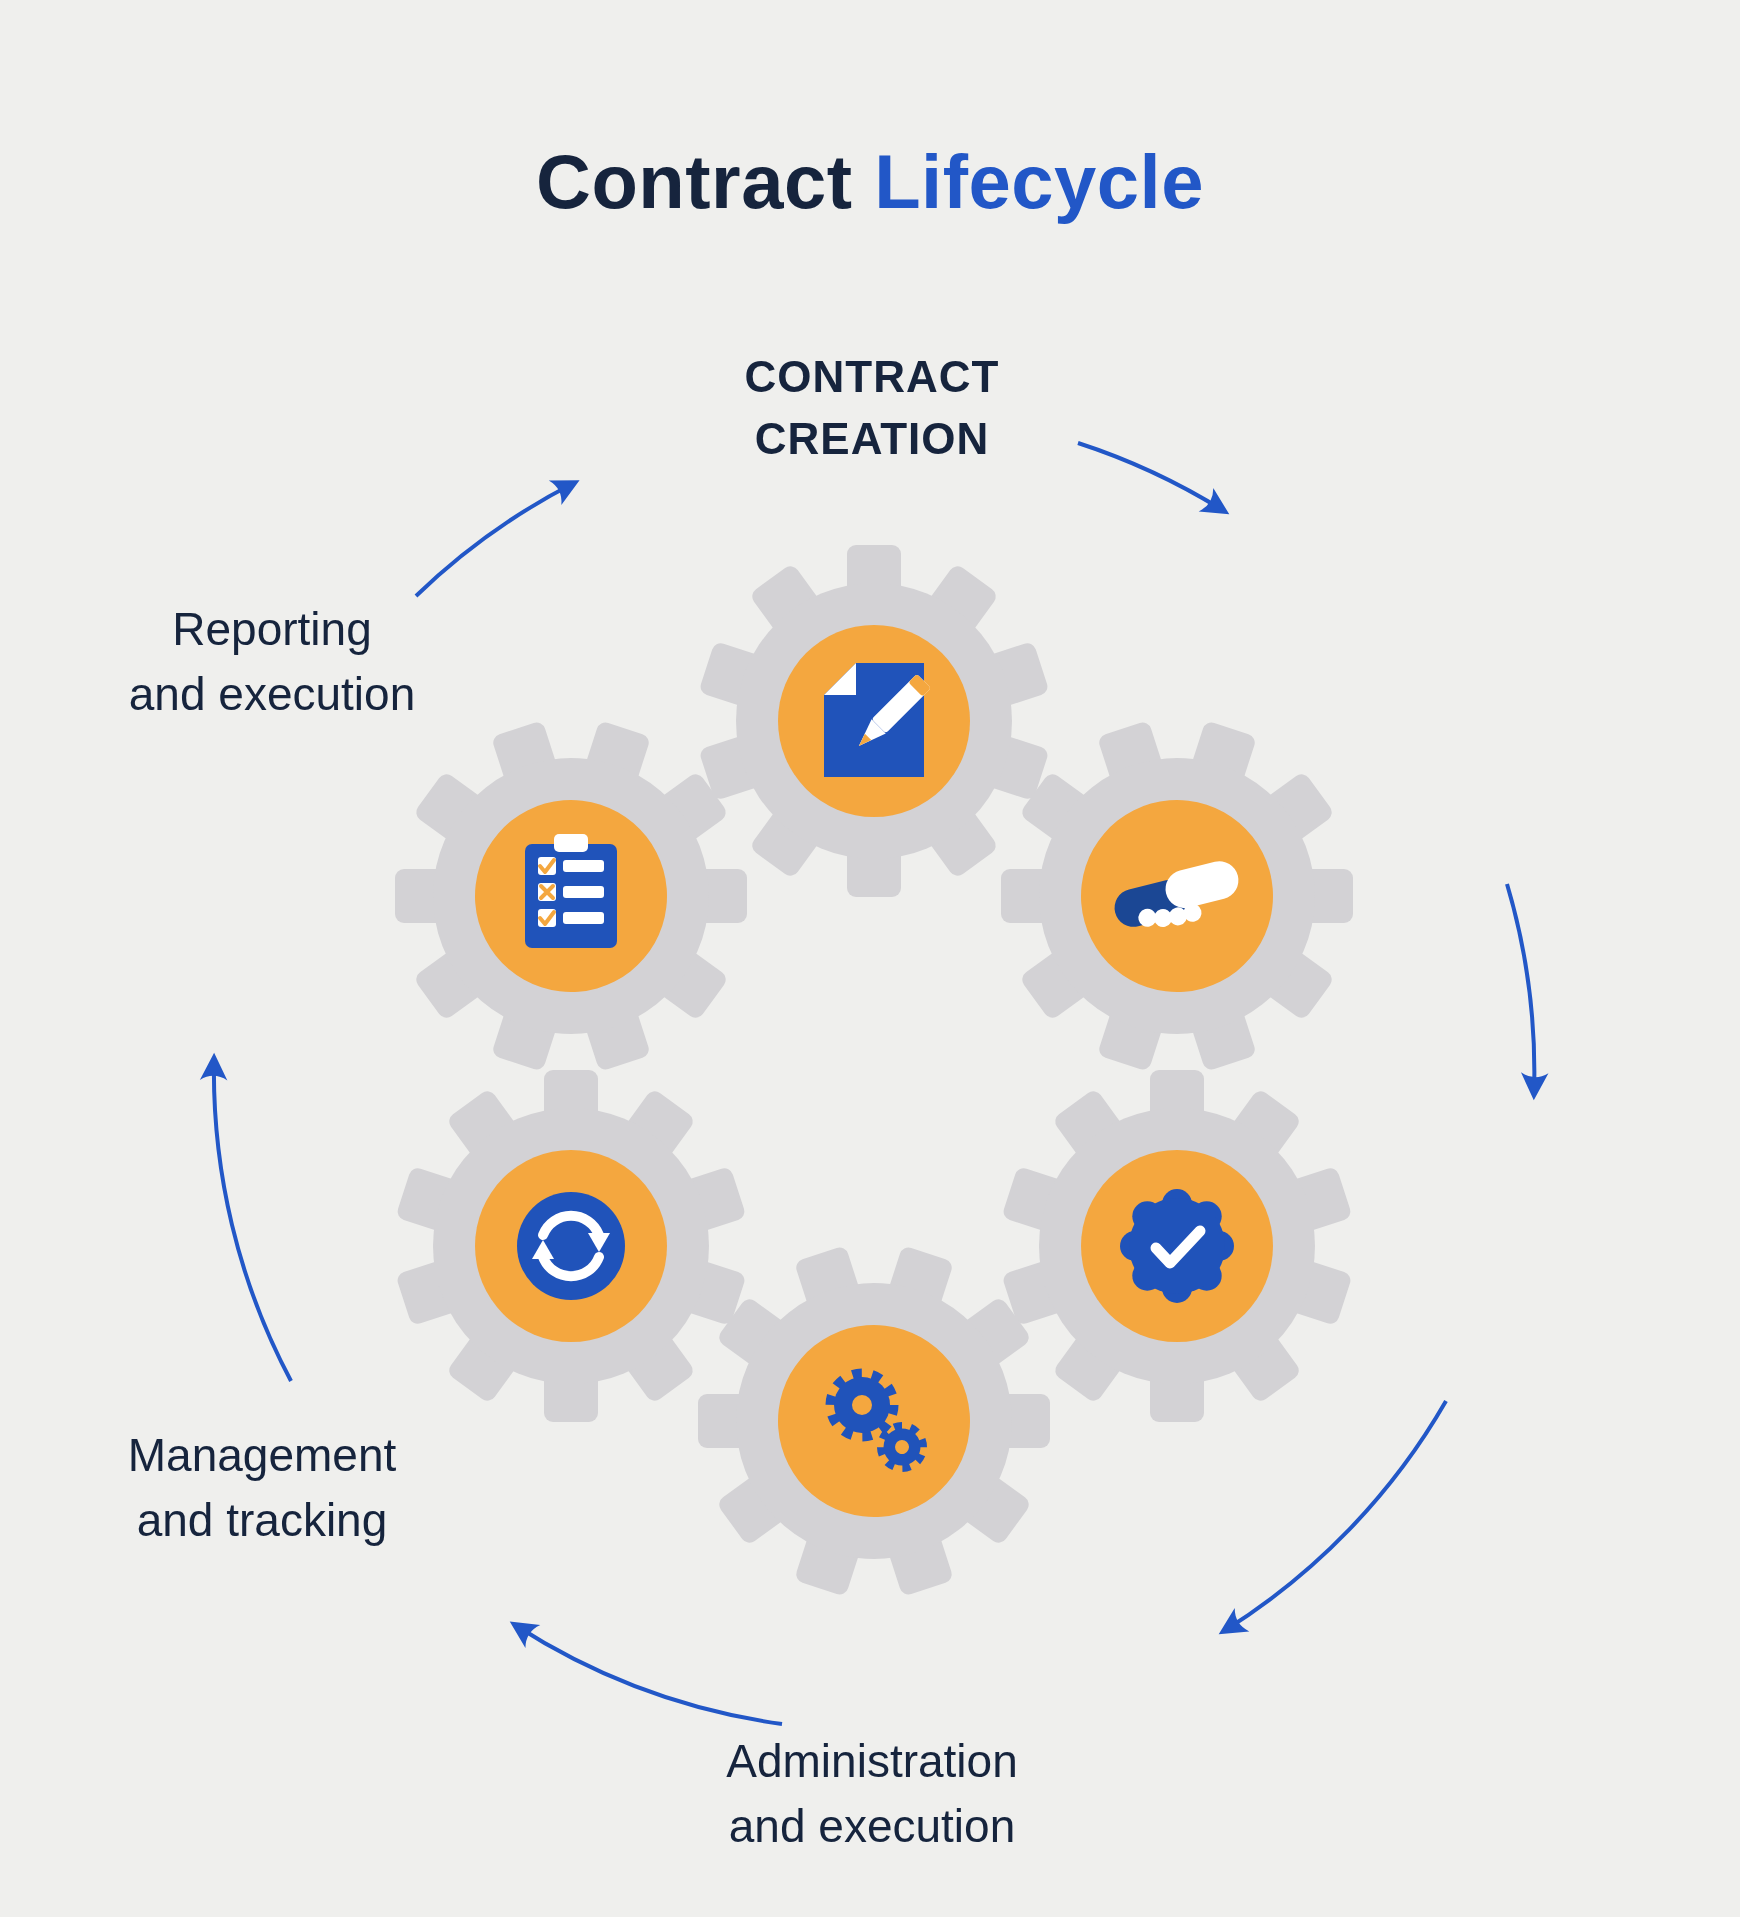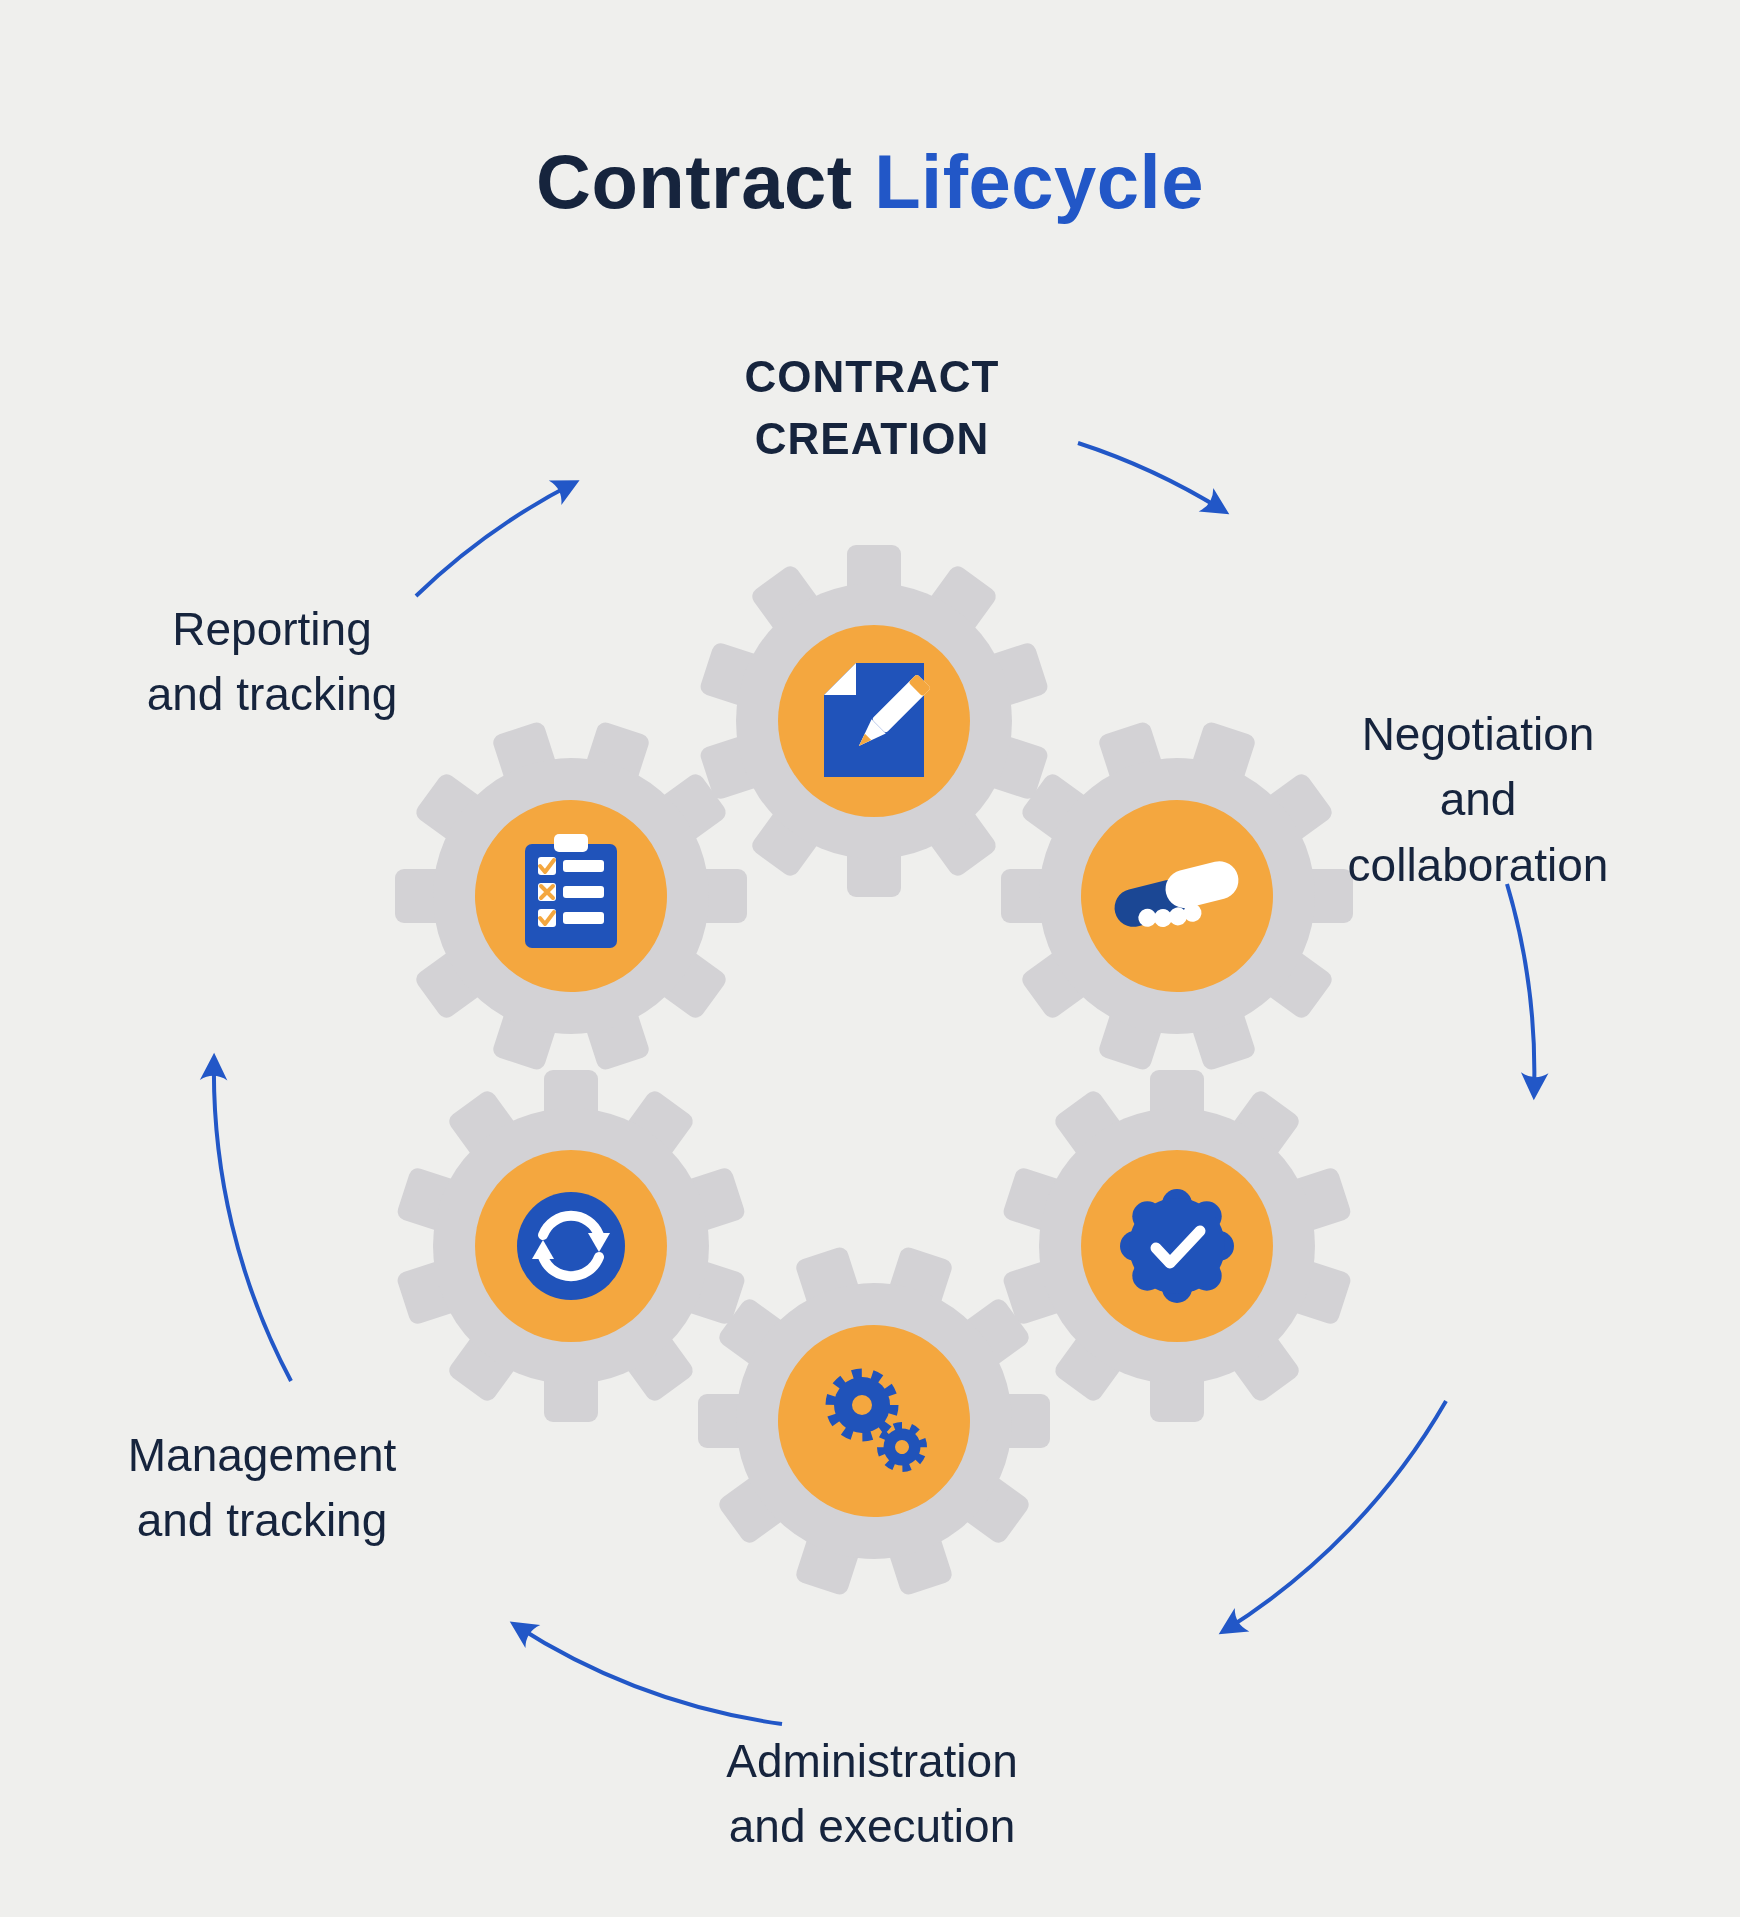--- a/index.html
+++ b/index.html
@@ -147,22 +147,20 @@
         <path class="ic-stroke-orange" d="M -30 -10 L -18 2 M -18 -10 L -30 2" stroke-width="4"></path>
         <rect class="ic-white" x="-33" y="13" width="18" height="18" rx="3"></rect>
         <rect class="ic-white" x="-8" y="16" width="41" height="12" rx="3"></rect>
         <path class="ic-stroke-orange" d="M -31 22 L -26 28 L -17 16" stroke-width="4"></path>
       </g>
     </g>
   </svg>
 
   <div class="stage-label primary" style="left:872px;top:408px">CONTRACT
 CREATION</div>
-  <div class="stage-label" style="left:1478px;top:800px">Negotiation and
-collaboration</div>
   <div class="stage-label" style="left:872px;top:1794px">Administration
 and execution</div>
   <div class="stage-label" style="left:262px;top:1488px">Management
 and tracking</div>
   <div class="stage-label" style="left:272px;top:662px">Reporting
-and tracking</div>
+and execution</div>
 
 </div>
 
 </body></html>

